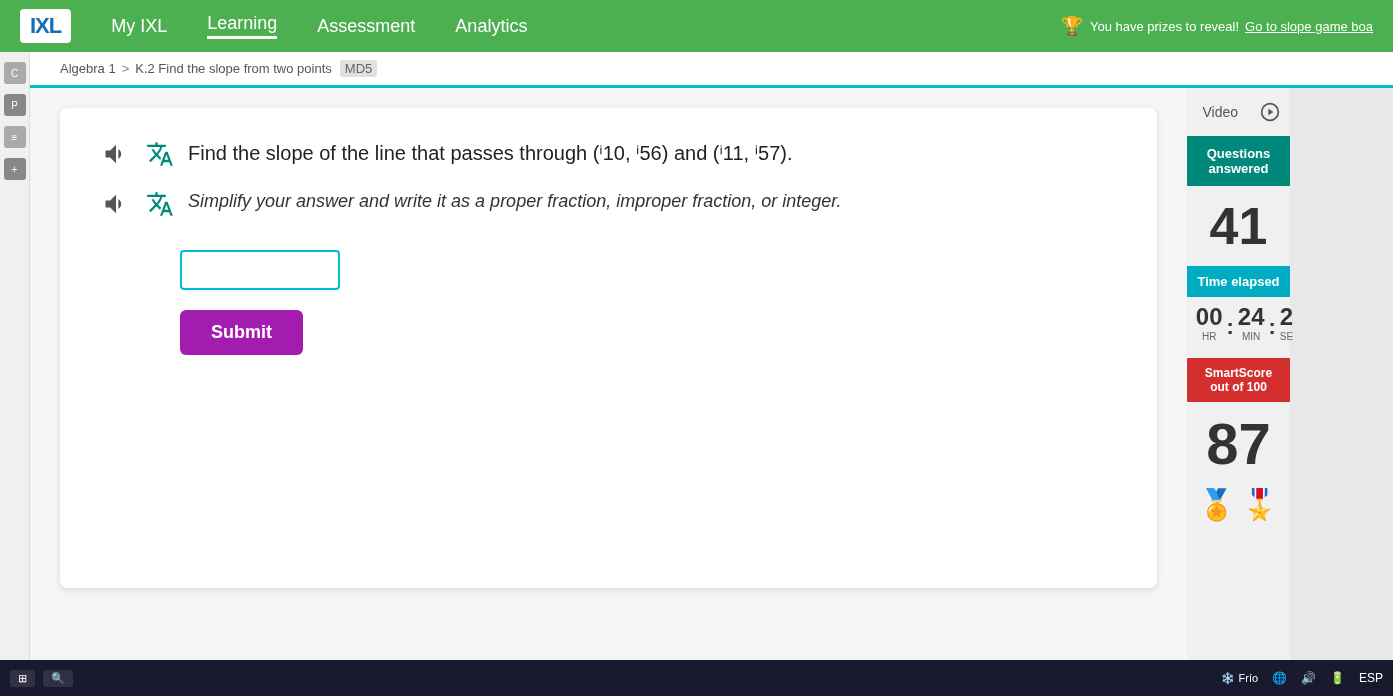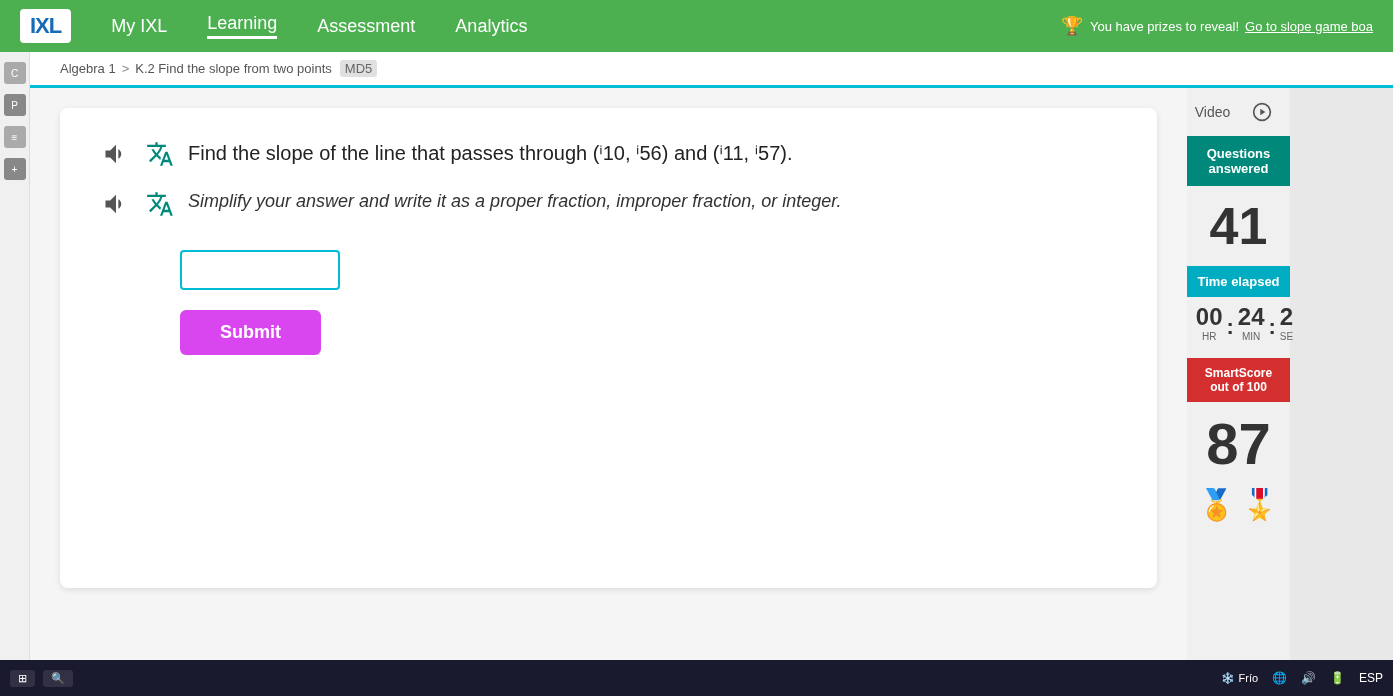--- a/index.html
+++ b/index.html
@@ -171,44 +171,44 @@
       border: 2px solid #00bcd4;
       border-radius: 4px;
       font-size: 18px;
       padding: 4px 10px;
       outline: none;
     }
 
     #submit-btn {
       display: block;
       margin-left: 80px;
-      background: #d946ef;
+      background: #a21caf;
       color: white;
       border: none;
       border-radius: 6px;
-      padding: 12px 40px;
+      padding: 12px 31px;
       font-size: 18px;
       font-weight: bold;
       cursor: pointer;
     }
 
     
     #right-sidebar {
       width: 103px;
       background: #f0f0f0;
       display: flex;
       flex-direction: column;
       align-items: stretch;
       position: relative;
     }
 
     #video-btn {
       display: flex;
       align-items: center;
-      justify-content: center;
+      justify-content: flex-end;
       padding: 14px 10px 14px 0;
       gap: 22px;
       font-size: 14px;
       color: #555;
       cursor: pointer;
       background: #f0f0f0;
     }
 
     #questions-answered-btn {
       background: #00897b;

